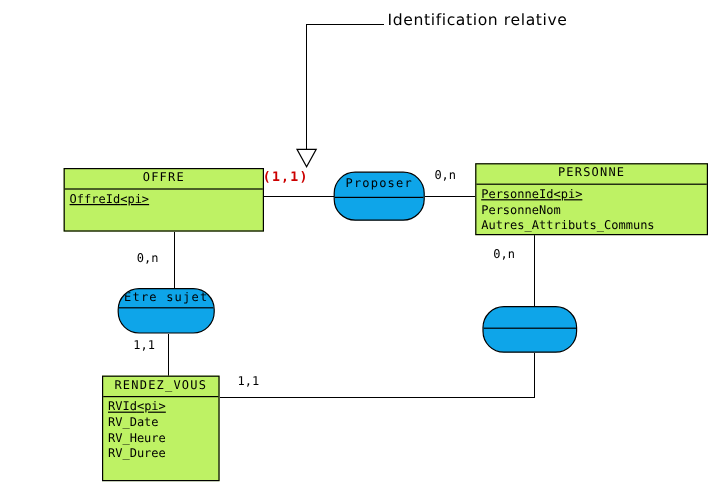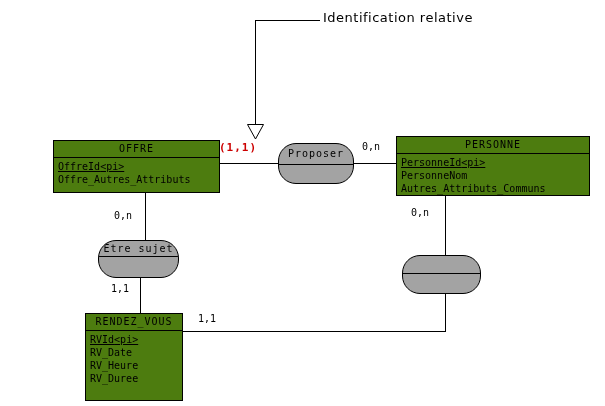--- a/index.html
+++ b/index.html
@@ -3,33 +3,33 @@
 <meta charset="utf-8">
 <style>
   html,body { margin:0; padding:0; background:#fff; }
   .canvas {
     position:relative; width:605px; height:406px; background:#ffffff;
     font-family:"DejaVu Sans Mono", monospace; color:#000; overflow:hidden;
   }
   svg.wires { position:absolute; left:0; top:0; width:605px; height:406px; }
 
   .entity {
-    position:absolute; box-sizing:border-box; background:#4d7c0f;
+    position:absolute; box-sizing:border-box; background:#bef264;
     border:1px solid #000; font-size:10px; line-height:13px;
   }
   .entity .etitle {
     height:16px; line-height:16px; text-align:center;
     border-bottom:1px solid #000; letter-spacing:1px; white-space:nowrap;
   }
   .entity .attrs { padding:2px 5px 0 4px; }
   .attr-row { display:flex; height:13px; white-space:nowrap; }
   .u { text-decoration:underline; }
 
   .rel {
-    position:absolute; box-sizing:border-box; background:#a3a3a3;
+    position:absolute; box-sizing:border-box; background:#0ea5e9;
     border:1px solid #000; border-radius:18px; overflow:hidden; font-size:10px;
   }
   .rel .rlabel {
     position:absolute; left:0; right:0; top:0; text-align:center;
     letter-spacing:1px; white-space:nowrap;
   }
   .rel .rdiv { position:absolute; left:0; right:0; height:0; border-top:1px solid #000; }
 
   .card { position:absolute; font-size:10px; line-height:11px; white-space:nowrap; }
   .card-strong { font-weight:bold; font-size:11px; letter-spacing:1px; }
@@ -61,23 +61,20 @@
   </svg>
 
   <div class="annotation-label">Identification relative</div>
 
   <div class="entity" style="left:53px; top:140px; width:167px; height:53px;">
     <div class="etitle">OFFRE</div>
     <div class="attrs">
       <div class="attr-row">
         <span class="u">OffreId</span>
         <span class="u">&lt;pi&gt;</span>
-      </div>
-      <div class="attr-row">
-        <span>Offre_Autres_Attributs</span>
       </div>
     </div>
   </div>
 
   <div class="entity" style="left:396px; top:136px; width:194px; height:60px;">
     <div class="etitle">PERSONNE</div>
     <div class="attrs">
       <div class="attr-row">
         <span class="u">PersonneId</span>
         <span class="u">&lt;pi&gt;</span>

